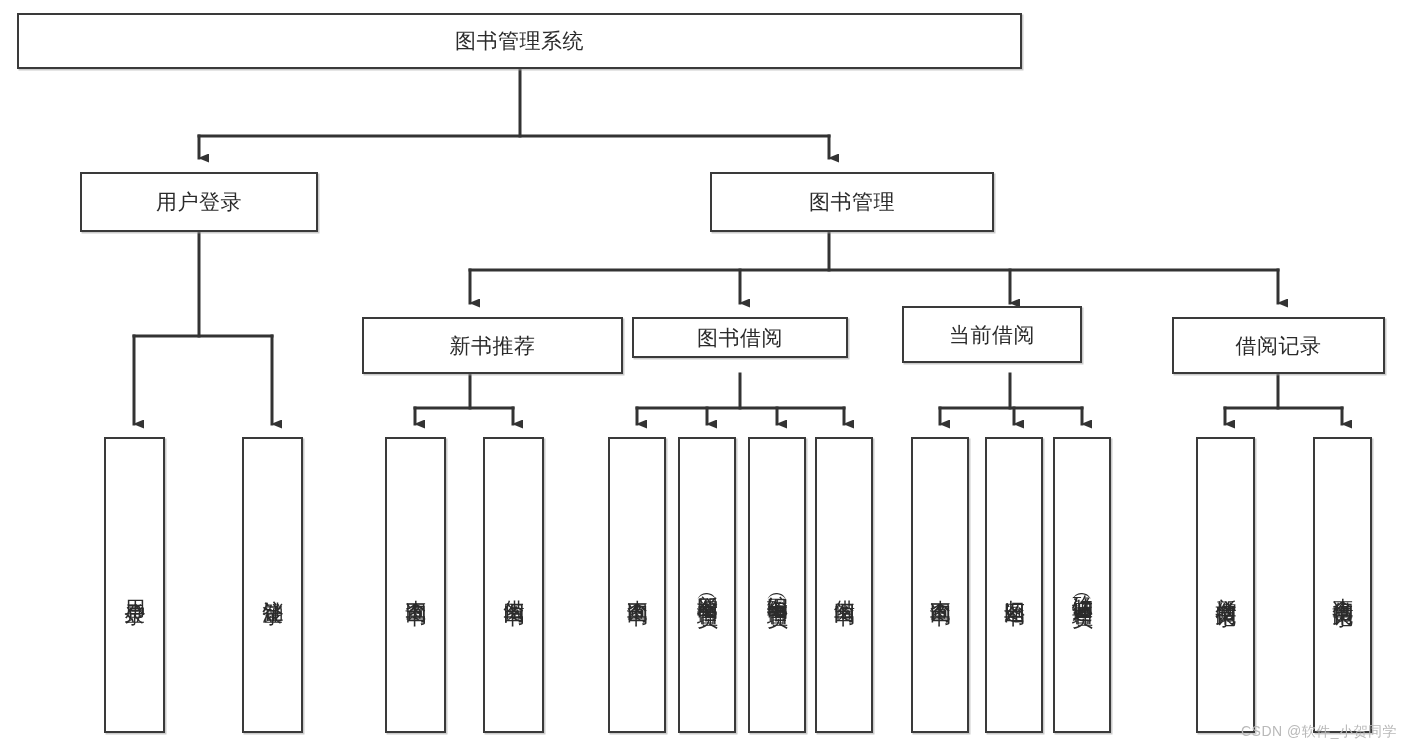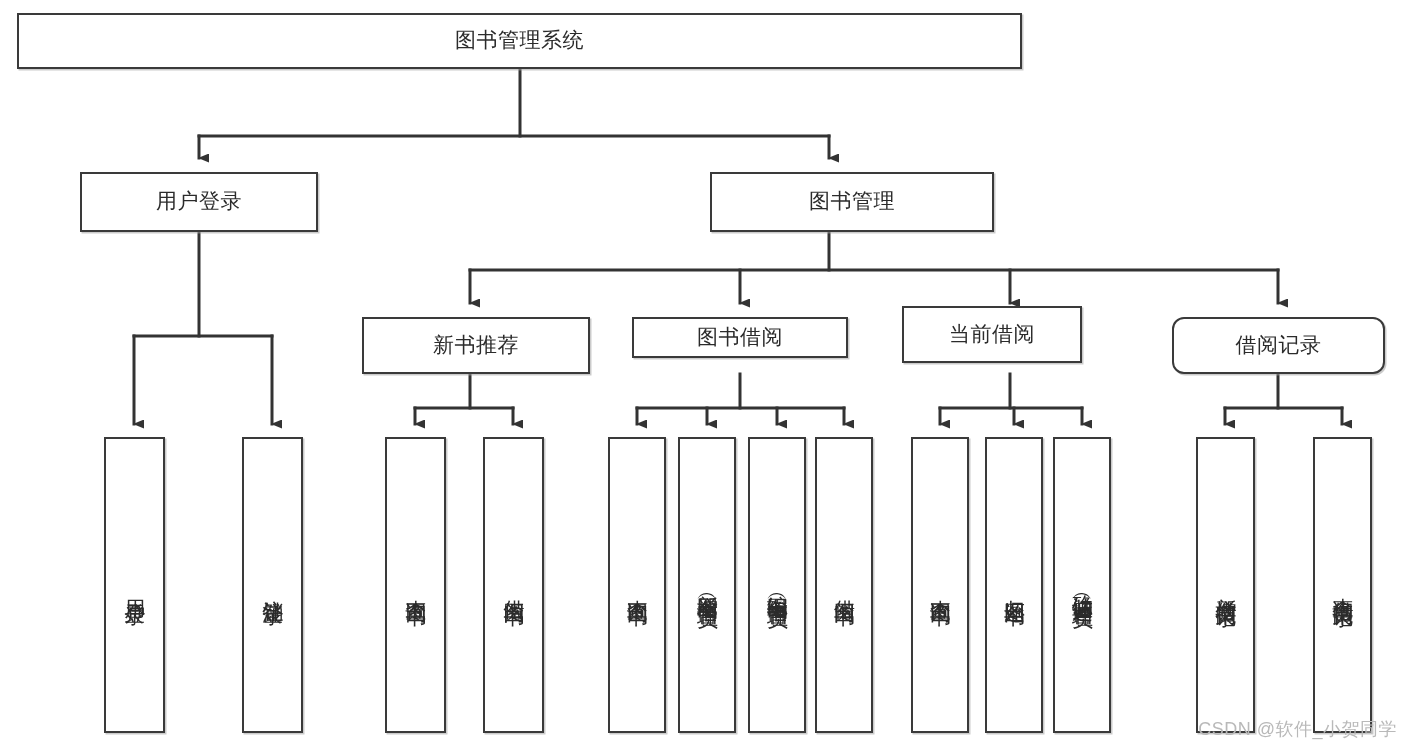--- a/index.html
+++ b/index.html
@@ -29,42 +29,41 @@
     display: flex;
     align-items: center;
     justify-content: center;
     box-shadow: 1.5px 1.5px 0 0 rgba(160,160,160,0.55);
   }
   .node-label {
     color: #2b2b2b;
     letter-spacing: 0.5px;
     white-space: nowrap;
     text-align: center;
-    font-family: Liberation Serif, serif;
   }
   .node-box.horizontal .node-label {
     font-size: 21px;
     line-height: 1.1;
   }
   .node-box.root .node-label {
     font-size: 21px;
   }
   .node-box.vertical .node-label {
     writing-mode: vertical-rl;
     text-orientation: upright;
     font-size: 21px;
     line-height: 1.28;
     letter-spacing: 2px;
     padding-top: 4px;
   }
   .watermark {
     position: absolute;
     right: 8px;
     bottom: 6px;
-    font-size: 18px;
+    font-size: 14px;
     color: #b9b9b9;
     letter-spacing: 0.5px;
     white-space: nowrap;
     pointer-events: none;
   }
 </style>
 </head>
 <body>
 
 <svg id="diagram" viewBox="0 0 1405 747">
@@ -120,30 +119,30 @@
 <div id="nodes-layer">
     <div class="node-box horizontal root" style="left: 17px; top: 13px; width: 1005px; height: 56px;">
       <span class="node-label">图书管理系统</span>
     </div>
     <div class="node-box horizontal" style="left: 80px; top: 172px; width: 238px; height: 60px;">
       <span class="node-label">用户登录</span>
     </div>
     <div class="node-box horizontal" style="left: 710px; top: 172px; width: 284px; height: 60px;">
       <span class="node-label">图书管理</span>
     </div>
-    <div class="node-box horizontal" style="left: 362px; top: 317px; width: 228px; height: 57px;">
+    <div class="node-box horizontal" style="left: 362px; top: 317px; width: 261px; height: 57px;">
       <span class="node-label">新书推荐</span>
     </div>
     <div class="node-box horizontal" style="left: 632px; top: 317px; width: 216px; height: 41px;">
       <span class="node-label">图书借阅</span>
     </div>
     <div class="node-box horizontal" style="left: 902px; top: 306px; width: 180px; height: 57px;">
       <span class="node-label">当前借阅</span>
     </div>
-    <div class="node-box horizontal" style="left: 1172px; top: 317px; width: 213px; height: 57px; border-radius: 12px;">
+    <div class="node-box horizontal" style="left: 1172px; top: 317px; width: 213px; height: 57px;">
       <span class="node-label">借阅记录</span>
     </div>
     <div class="node-box vertical" style="left: 104px; top: 437px; width: 61px; height: 296px;">
       <span class="node-label">用户登录</span>
     </div>
     <div class="node-box vertical" style="left: 242px; top: 437px; width: 61px; height: 296px;">
       <span class="node-label">注销登录</span>
     </div>
     <div class="node-box vertical" style="left: 385px; top: 437px; width: 61px; height: 296px;">
       <span class="node-label">查询图书</span>

